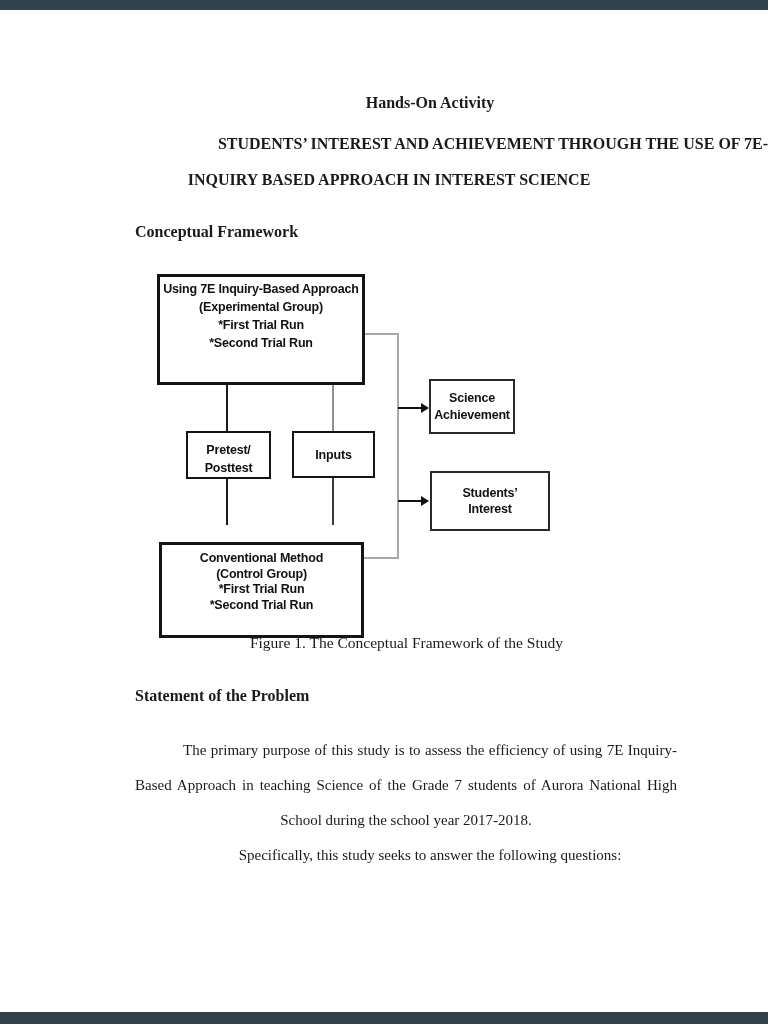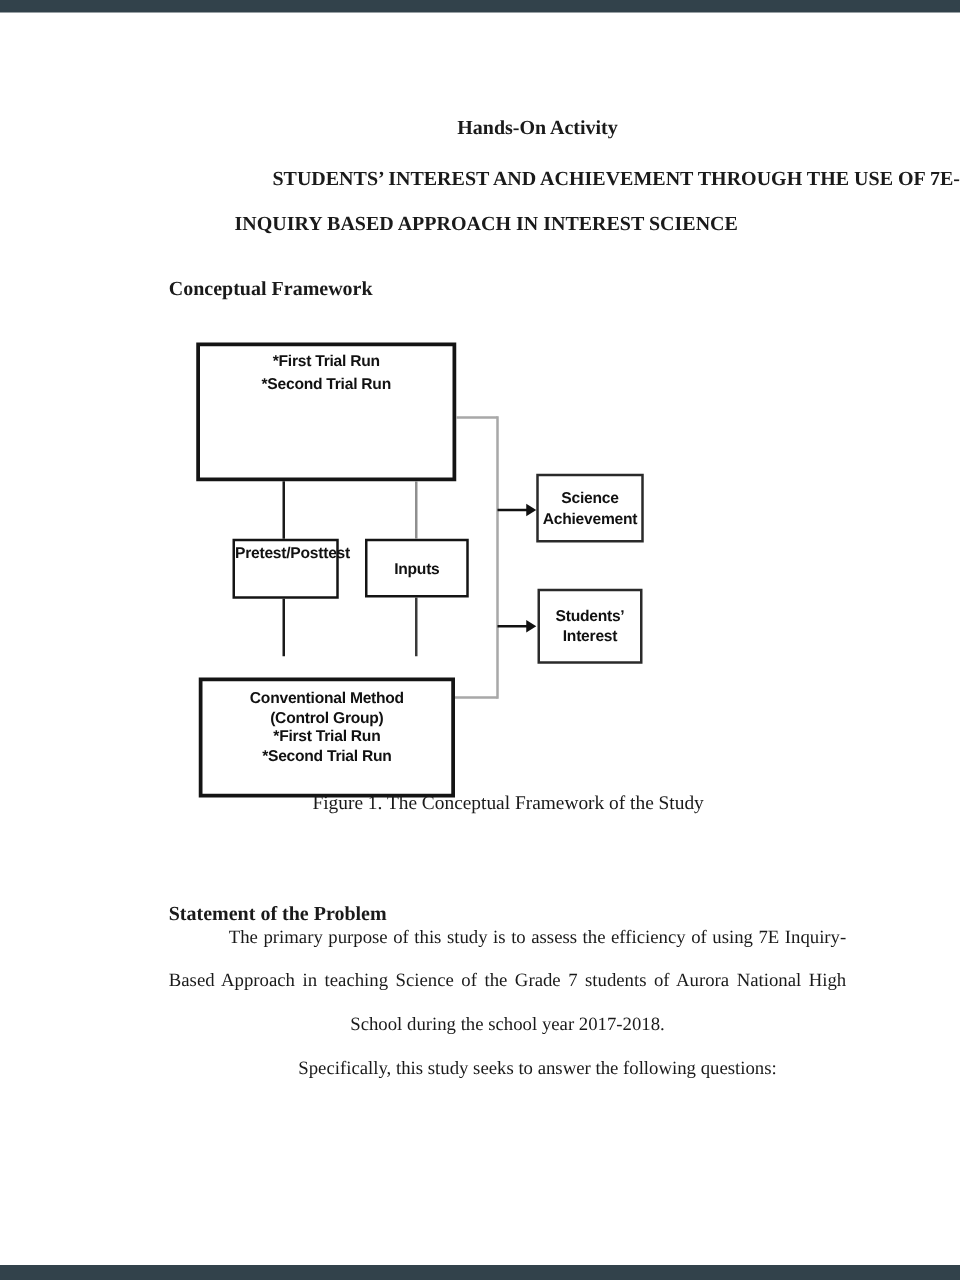--- a/index.html
+++ b/index.html
@@ -18,21 +18,21 @@
 
   .abs { position: absolute; }
   .serif-b { font-weight: bold; font-family: "Liberation Serif", serif; }
   .center-line { left: 0; width: 768px; text-align: center; white-space: nowrap; font-size: 16px; line-height: 19px; }
 
   #doc-title    { top: 93px;  padding-left: 92px; }
   #heading-l1   { top: 134px; padding-left: 10px; text-align: right; }
   #heading-l2   { top: 170px; padding-left: 10px; }
   #section-cf   { left: 135px; top: 223px; font-size: 16px; }
   #fig-caption  { top: 633px; padding-left: 45px; font-size: 15.5px; font-weight: normal; }
-  #section-sp   { left: 135px; top: 687px; font-size: 16px; margin-top: 36px; }
+  #section-sp   { left: 135px; top: 687px; font-size: 16px; }
 
   .body-line { left: 135px; width: 542px; font-size: 15px; line-height: 20px; white-space: nowrap; text-align: center; }
   .indent { padding-left: 48px; }
   #para-l1 { top: 740px; }
   #para-l2 { top: 775px; }
   #para-l3 { top: 810px; }
   #para-l4 { top: 845px; }
 
   
   .dbox {
@@ -40,24 +40,24 @@
     background: #ffffff;
     font-family: "Liberation Sans", sans-serif;
     font-weight: bold;
     color: #111111;
     text-align: center;
     letter-spacing: -0.2px;
   }
   .dbox .bl { white-space: nowrap; }
   #exp-box      { left: 157px; top: 274px; width: 208px; height: 111px; border: 3px solid #141414; font-size: 12.5px; line-height: 18px; padding-top: 3px; }
   #control-box  { left: 159px; top: 525px; width: 205px; height: 96px;  border: 3px solid #141414; font-size: 12.5px; line-height: 15.5px; padding-top: 6px; margin-top: 17px; }
-  #pretest-box  { left: 186px; top: 431px; width: 85px;  height: 48px;  border: 2px solid #141414; font-size: 12.5px; line-height: 18px; display: flex; justify-content: space-between; }
+  #pretest-box  { left: 186px; top: 431px; width: 85px;  height: 48px;  border: 2px solid #141414; font-size: 12.5px; line-height: 18px; display: flex; flex-direction: column; justify-content: flex-end; }
   #inputs-box   { left: 292px; top: 431px; width: 83px;  height: 47px;  border: 2px solid #141414; font-size: 12.5px; display: flex; flex-direction: column; justify-content: center; }
   #science-box  { left: 429px; top: 379px; width: 86px; height: 55px;  border: 2px solid #2a2a2a; font-size: 12.5px; line-height: 17px; display: flex; flex-direction: column; justify-content: center; }
-  #interest-box { left: 430px; top: 471px; width: 84px; height: 60px;  border: 2px solid #2a2a2a; font-size: 12.5px; line-height: 16px; display: flex; flex-direction: column; justify-content: center; align-items: center; }
+  #interest-box { left: 430px; top: 471px; width: 120px; height: 60px;  border: 2px solid #2a2a2a; font-size: 12.5px; line-height: 16px; display: flex; flex-direction: column; justify-content: center; align-items: center; }
 
   .conn { position: absolute; }
   #c-exp-pretest     { left: 226px; top: 385px; width: 2px;  height: 46px;  background: #1a1a1a; }
   #c-pretest-control { left: 226px; top: 479px; width: 2px;  height: 46px;  background: #1a1a1a; }
   #c-exp-inputs      { left: 332px; top: 385px; width: 2px;  height: 46px;  background: #8f8f8f; }
   #c-inputs-control  { left: 332px; top: 478px; width: 2px;  height: 47px;  background: #3a3a3a; }
   #c-stub-top        { left: 365px; top: 333px; width: 33px; height: 2px;   background: #a8a8a8; }
   #c-spine           { left: 397px; top: 333px; width: 2px;  height: 226px; background: #a8a8a8; }
   #c-stub-bottom     { left: 364px; top: 557px; width: 34px; height: 2px;   background: #a8a8a8; }
   #arrow1-line { left: 398px; top: 407px; width: 25px; height: 2px; background: #111111; }
@@ -80,20 +80,22 @@
 <div id="doc-title" class="abs center-line serif-b">Hands-On Activity</div>
 
 <div id="heading-l1" class="abs center-line serif-b">STUDENTS’ INTEREST AND ACHIEVEMENT THROUGH THE USE OF 7E-</div>
 <div id="heading-l2" class="abs center-line serif-b">INQUIRY BASED APPROACH IN INTEREST SCIENCE</div>
 
 <div id="section-cf" class="abs serif-b">Conceptual Framework</div>
 
 <div>
 
   <div id="exp-box" class="dbox">
+    <div class="bl"><span>Using 7E Inquiry-Based Approach</span></div>
+    <div class="bl"><span>(Experimental Group)</span></div>
     <div class="bl"><span>*First Trial Run</span></div>
     <div class="bl"><span>*Second Trial Run</span></div>
   </div>
 
   <div id="pretest-box" class="dbox">
     <div class="bl"><span>Pretest/</span></div>
     <div class="bl"><span>Posttest</span></div>
   </div>
 
   <div id="inputs-box" class="dbox">

